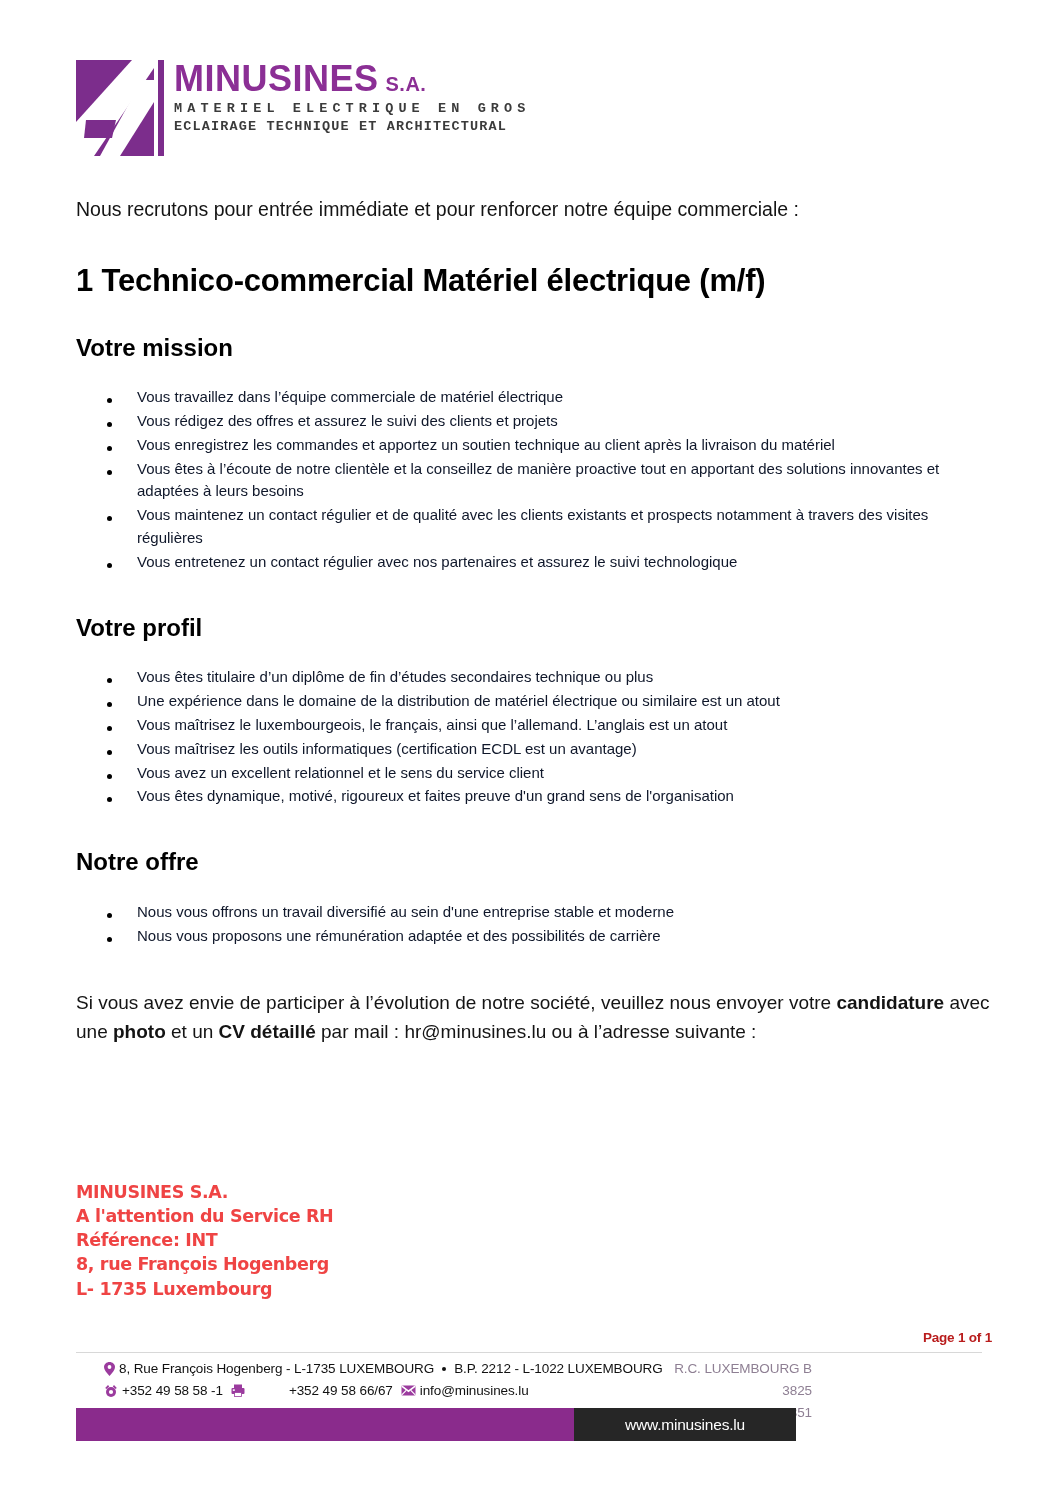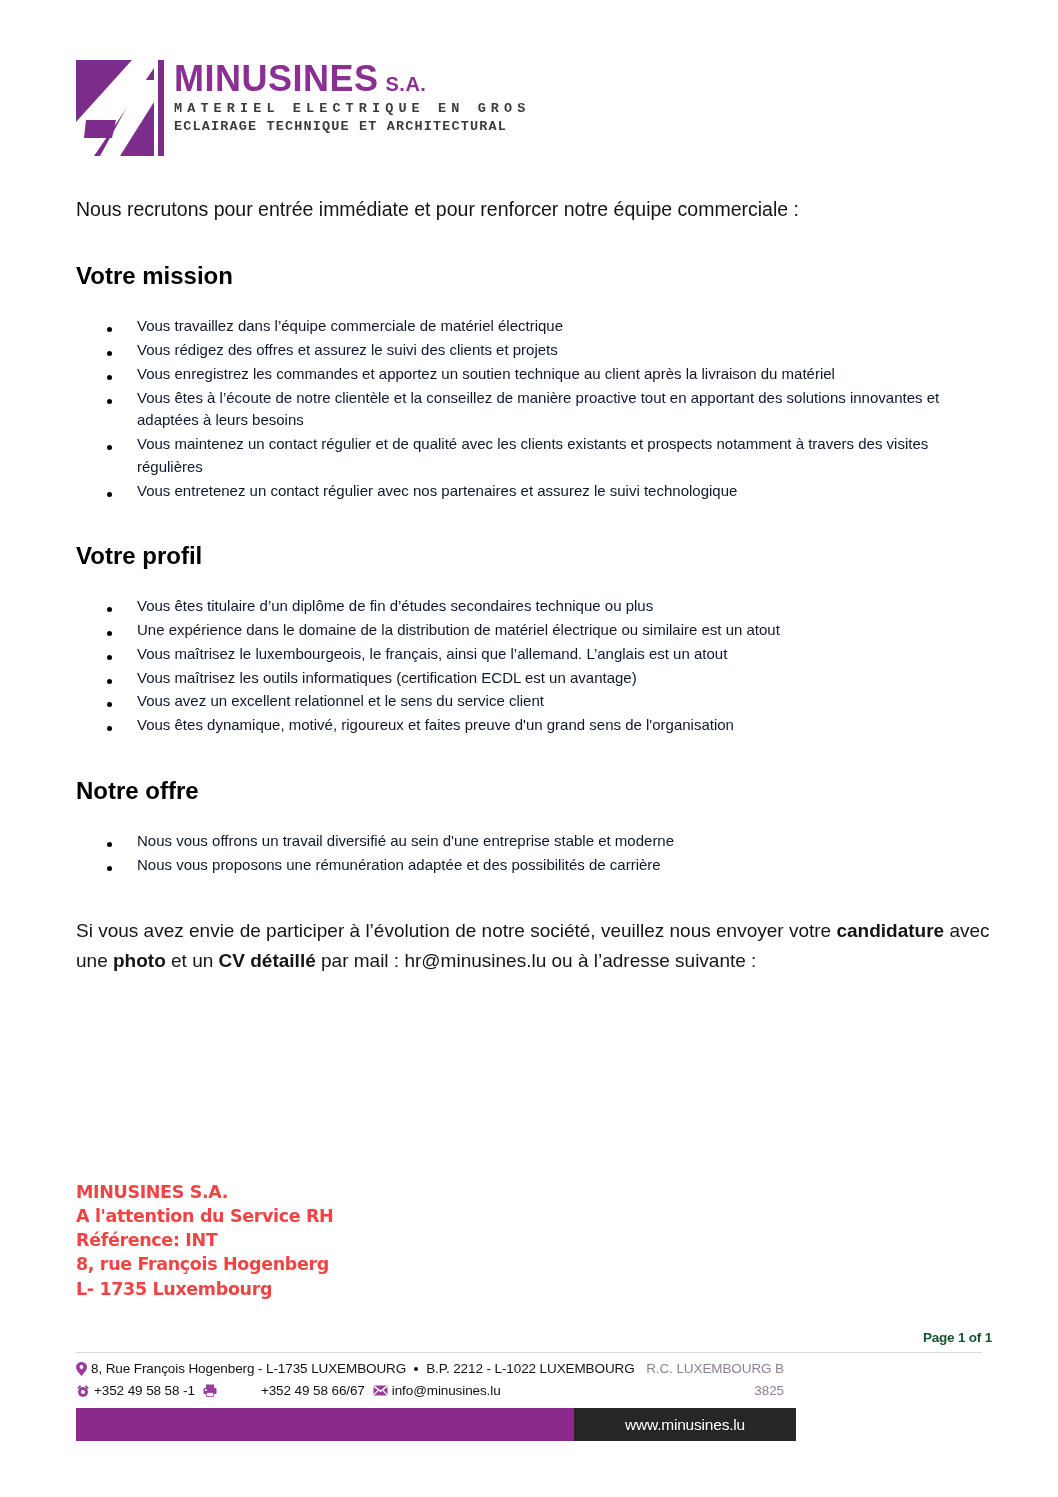--- a/index.html
+++ b/index.html
@@ -147,38 +147,39 @@
     left: 0;
     top: 1330px;
     width: 1058px;
   }
   .page-num {
     position: absolute;
     right: 66px;
     top: 0px;
     font-size: 13.5px;
     font-weight: bold;
-    color: #14532d;
+    color: #b91c1c;
     letter-spacing: -0.2px;
   }
   .footer-rule {
     position: absolute;
     left: 76px;
     top: 22px;
     width: 906px;
     height: 1px;
     background: #d8d8d8;
   }
   .footer-cols {
     position: absolute;
     left: 0;
     top: 28px;
     width: 850px;
     display: flex;
     align-items: flex-start;
+    padding-left: 28px;
   }
   .footer-left {
     margin-left: 76px;
     font-size: 13.5px;
     line-height: 1.62;
     color: #111;
     letter-spacing: -0.1px;
   }
   .fline {
     display: flex;
@@ -253,20 +254,21 @@
       </div>
       <div class="logo-sub1">MATERIEL ELECTRIQUE EN GROS</div>
       <div class="logo-sub2">ECLAIRAGE TECHNIQUE ET ARCHITECTURAL</div>
     </div>
   </div>
 
   <div class="content">
 
     <p class="intro">Nous recrutons pour entrée immédiate et pour renforcer notre équipe commerciale :</p>
 
+    <h1 class="job-title">1 Technico-commercial Matériel électrique (m/f)</h1>
 
     <h2 class="section-title">Votre mission</h2>
     <ul class="bullets">
       <li>Vous travaillez dans l’équipe commerciale de matériel électrique</li>
       <li>Vous rédigez des offres et assurez le suivi des clients et projets</li>
       <li>Vous enregistrez les commandes et apportez un soutien technique au client après la livraison du matériel</li>
       <li>Vous êtes à l’écoute de notre clientèle et la conseillez de manière proactive tout en apportant des solutions innovantes et adaptées à leurs besoins</li>
       <li>Vous maintenez un contact régulier et de qualité avec les clients existants et prospects notamment à travers des visites régulières</li>
       <li>Vous entretenez un contact régulier avec nos partenaires et assurez le suivi technologique</li>
     </ul>

